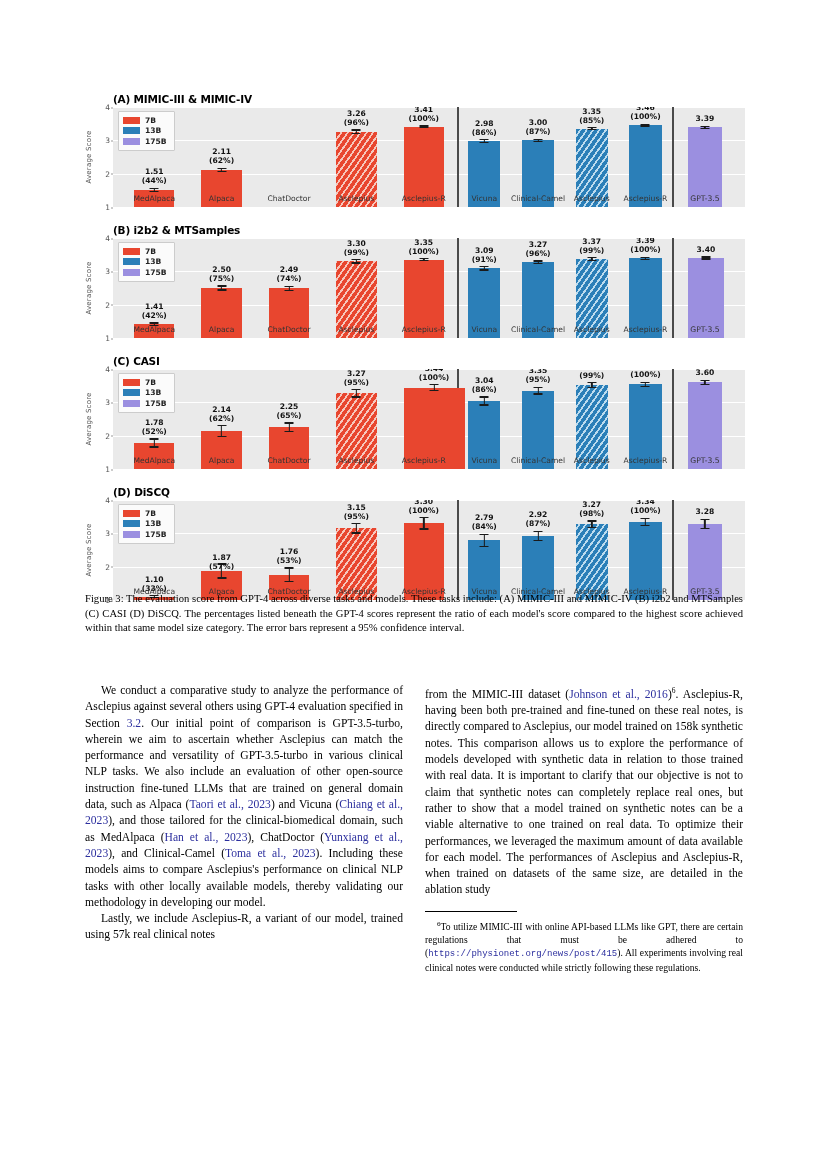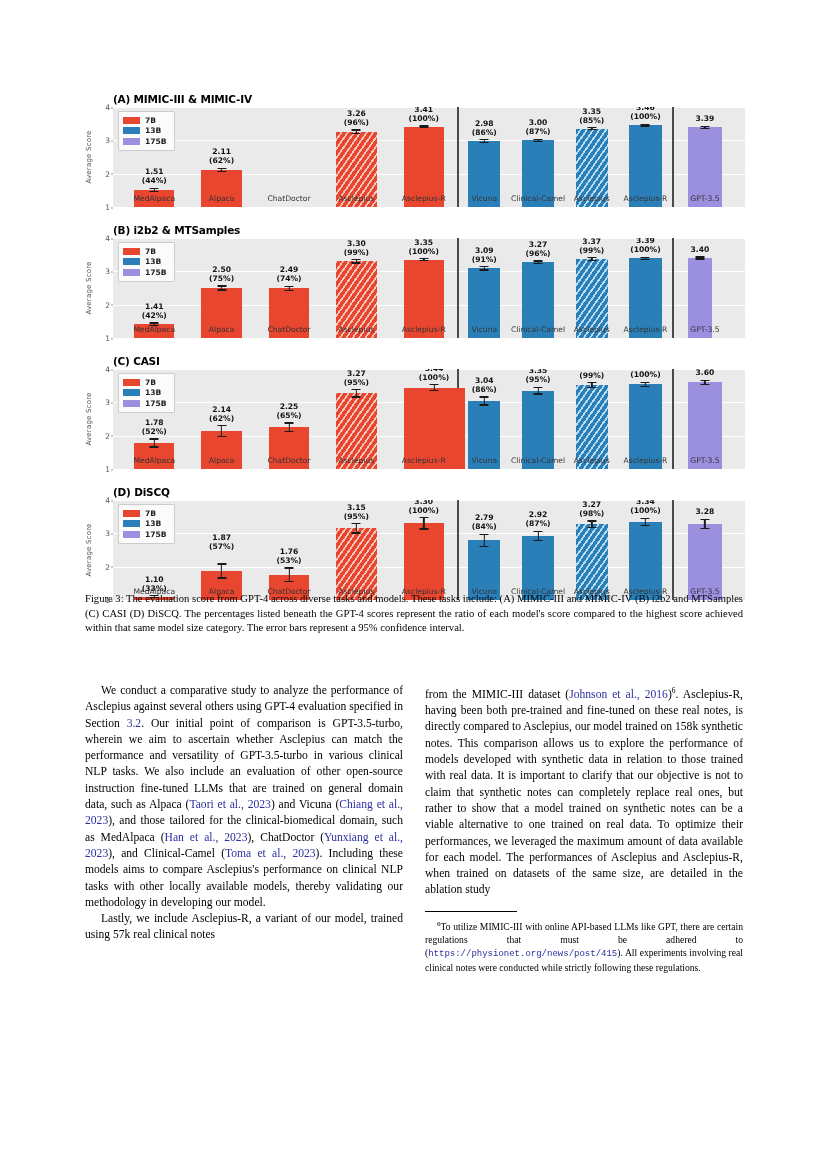--- a/index.html
+++ b/index.html
@@ -515,21 +515,21 @@
               </div>
               <div class="bar-slot" style="left: 516.344px; width: 32.232px; height: 100px;">
                 <div class="bar solid-blue" style="height: 79.6667px;"></div>
                 <div class="errbar" style="top: 18.6667px; height: 3.33333px;">
                   <div class="stem"></div>
                   <div class="cap top"></div>
                   <div class="cap bot"></div>
                 </div>
                 <div class="bar-label" style="bottom: 83.3333px;"><span>3.39</span><span class="pct">(100%)</span></div>
               </div>
-              <div class="bar-slot" style="left: 574.943px; width: 24px; height: 100px;">
+              <div class="bar-slot" style="left: 574.943px; width: 36px; height: 100px;">
                 <div class="bar solid-purple" style="height: 80px;"></div>
                 <div class="errbar" style="top: 18.3333px; height: 3.33333px;">
                   <div class="stem"></div>
                   <div class="cap top"></div>
                   <div class="cap bot"></div>
                 </div>
                 <div class="bar-label" style="bottom: 83.6667px;"><span>3.40</span></div>
               </div>
             </div>
             <div class="legend">
@@ -728,21 +728,21 @@
                 </div>
                 <div class="bar-label" style="bottom: 7px; text-align: center;"><span>1.10</span><span class="pct">(33%)</span></div>
               </div>
               <div class="bar-slot" style="left: 88.4294px; width: 40.4227px; height: 100px;">
                 <div class="bar solid-red" style="height: 29px;"></div>
                 <div class="errbar" style="top: 63.3333px; height: 15.3333px;">
                   <div class="stem"></div>
                   <div class="cap top"></div>
                   <div class="cap bot"></div>
                 </div>
-                <div class="bar-label" style="bottom: 49px; text-align: center;"><span>1.87</span><span class="pct">(57%)</span></div>
+                <div class="bar-label" style="bottom: 29px; text-align: center;"><span>1.87</span><span class="pct">(57%)</span></div>
               </div>
               <div class="bar-slot" style="left: 155.801px; width: 40.4227px; height: 100px;">
                 <div class="bar solid-red" style="height: 25.3333px;"></div>
                 <div class="errbar" style="top: 67.3333px; height: 14.6667px;">
                   <div class="stem"></div>
                   <div class="cap top"></div>
                   <div class="cap bot"></div>
                 </div>
                 <div class="bar-label" style="bottom: 34.6667px;"><span>1.76</span><span class="pct">(53%)</span></div>
               </div>

